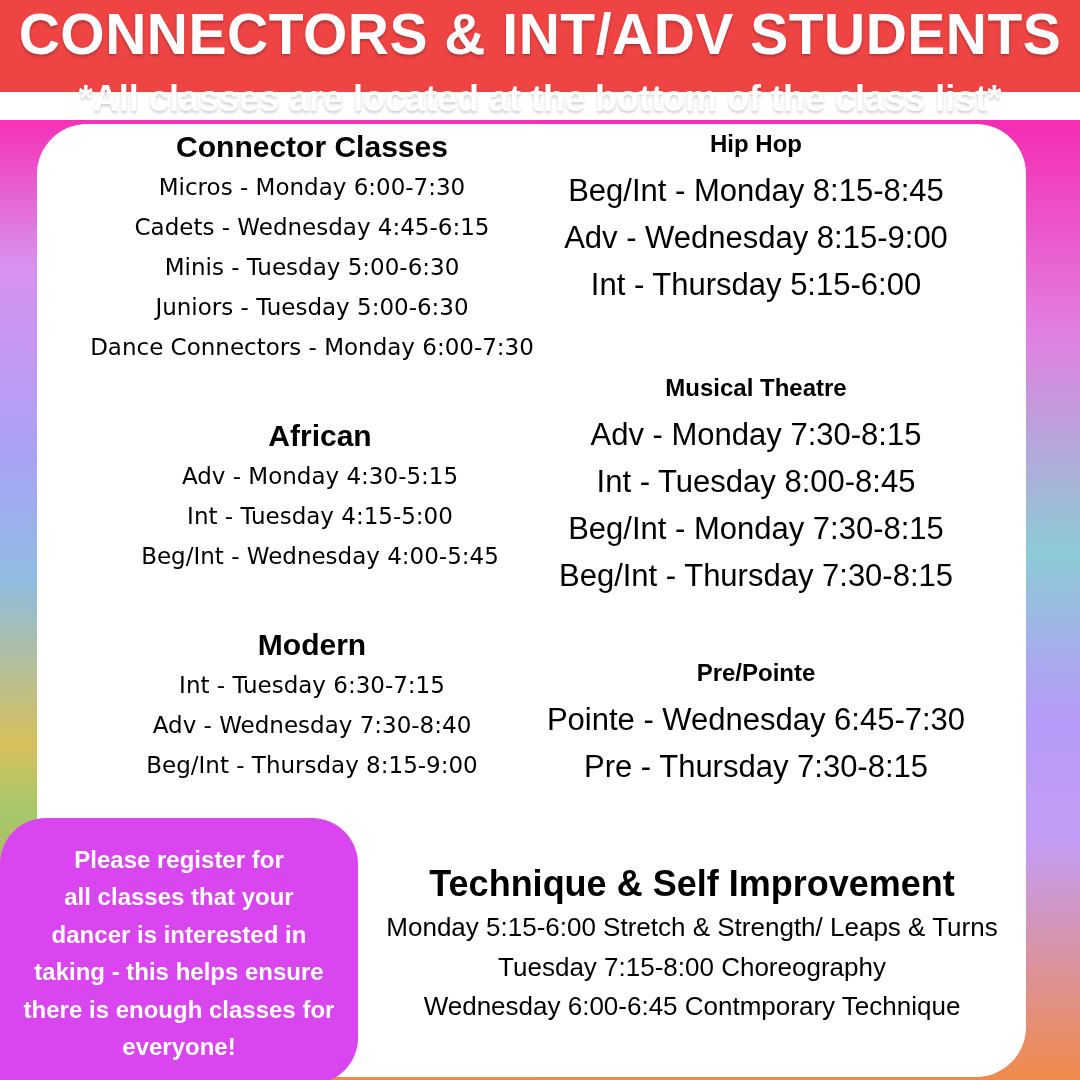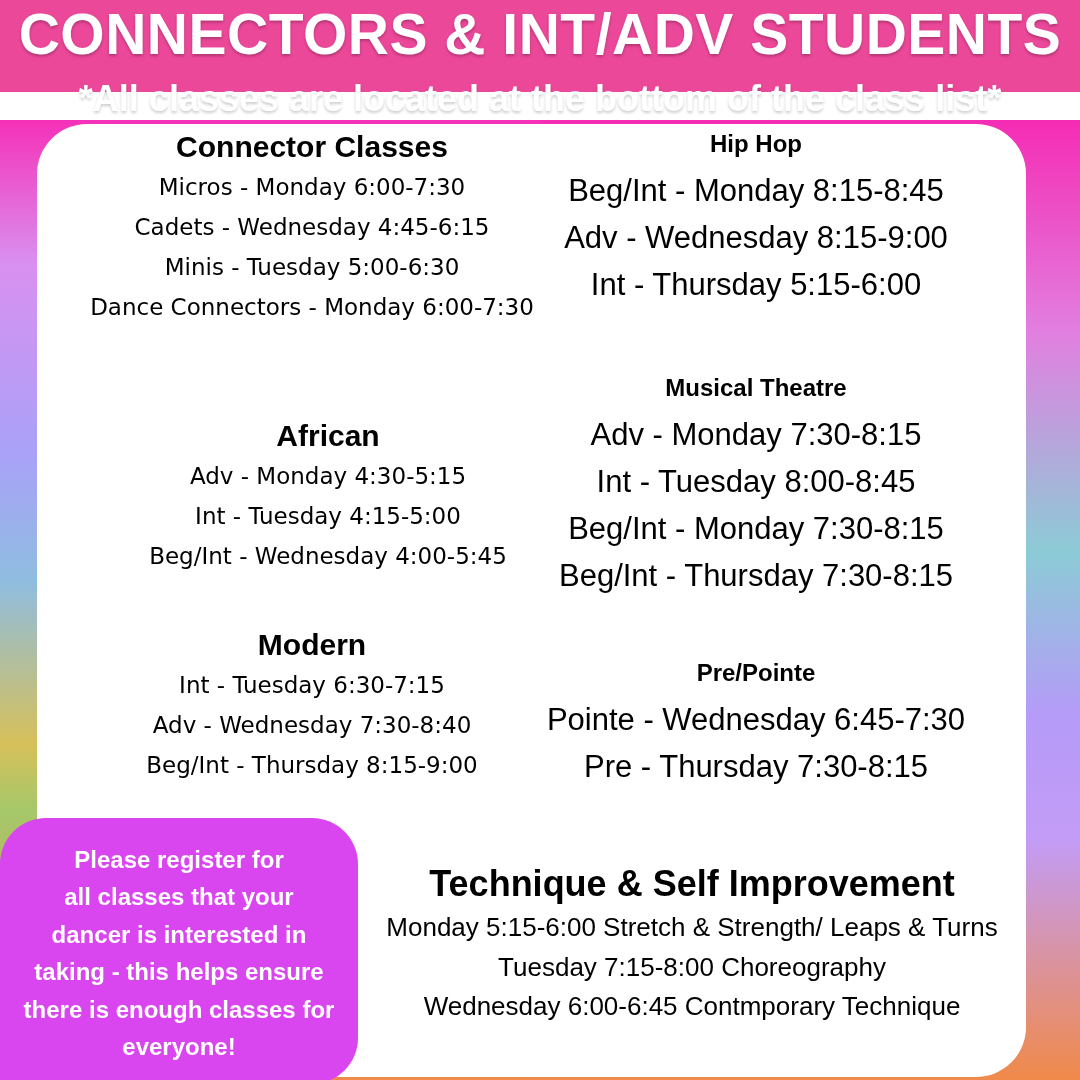--- a/index.html
+++ b/index.html
@@ -11,21 +11,21 @@
   .bg-left {
     position: absolute; left: 0; top: 120px; width: 540px; height: 960px;
     background: linear-gradient(180deg, #f531b8 0%, #d990f0 15%, #a9a2f8 35%, #8fbde0 48%, #d6c05a 65%, #a5c86a 72%, #f08a4a 100%);
   }
   .bg-right {
     position: absolute; left: 540px; top: 120px; width: 540px; height: 960px;
     background: linear-gradient(180deg, #f52cb4 0%, #e27fe0 22%, #8ccbd6 45%, #b59bf8 62%, #c39cf6 75%, #f08a4a 100%);
   }
   .header {
     position: absolute; left: 0; top: 0; width: 1080px; height: 92px;
-    background: #ec4899; color: #fff; text-align: center;
+    background: #ef4444; color: #fff; text-align: center;
   }
   .header-title {
     position: absolute; left: 0; right: 0; top: 2px;
     font-size: 57px; font-weight: bold; line-height: 64px; letter-spacing: 0.5px;
     text-shadow: 0 2px 3px rgba(0,0,0,0.25);
   }
   .header-sub {
     position: absolute; left: 0; right: 0; top: 78px;
     font-size: 36px; font-weight: bold; line-height: 42px;
     text-shadow: 0 2px 3px rgba(0,0,0,0.2);
@@ -69,24 +69,25 @@
   <div class="header-sub">*All classes are located at the bottom of the class list*</div>
 </div>
 
 <div class="card"></div>
 
 <div class="section left" style="left:52px; top:127px; width:520px;">
   <div class="sec-title">Connector Classes</div>
   <div class="sec-line">Micros - Monday 6:00-7:30</div>
   <div class="sec-line">Cadets - Wednesday 4:45-6:15</div>
   <div class="sec-line">Minis - Tuesday 5:00-6:30</div>
+  <div class="sec-line">Juniors - Tuesday 5:00-6:30</div>
   <div class="sec-line">Dance Connectors - Monday 6:00-7:30</div>
 </div>
 
-<div class="section left" style="left:68px; top:416px; width:520px;">
+<div class="section left" style="left:60px; top:416px; width:520px;">
   <div class="sec-title">African</div>
   <div class="sec-line">Adv - Monday 4:30-5:15</div>
   <div class="sec-line">Int - Tuesday 4:15-5:00</div>
   <div class="sec-line">Beg/Int - Wednesday 4:00-5:45</div>
 </div>
 
 <div class="section left" style="left:52px; top:625px; width:520px;">
   <div class="sec-title">Modern</div>
   <div class="sec-line">Int - Tuesday 6:30-7:15</div>
   <div class="sec-line">Adv - Wednesday 7:30-8:40</div>

